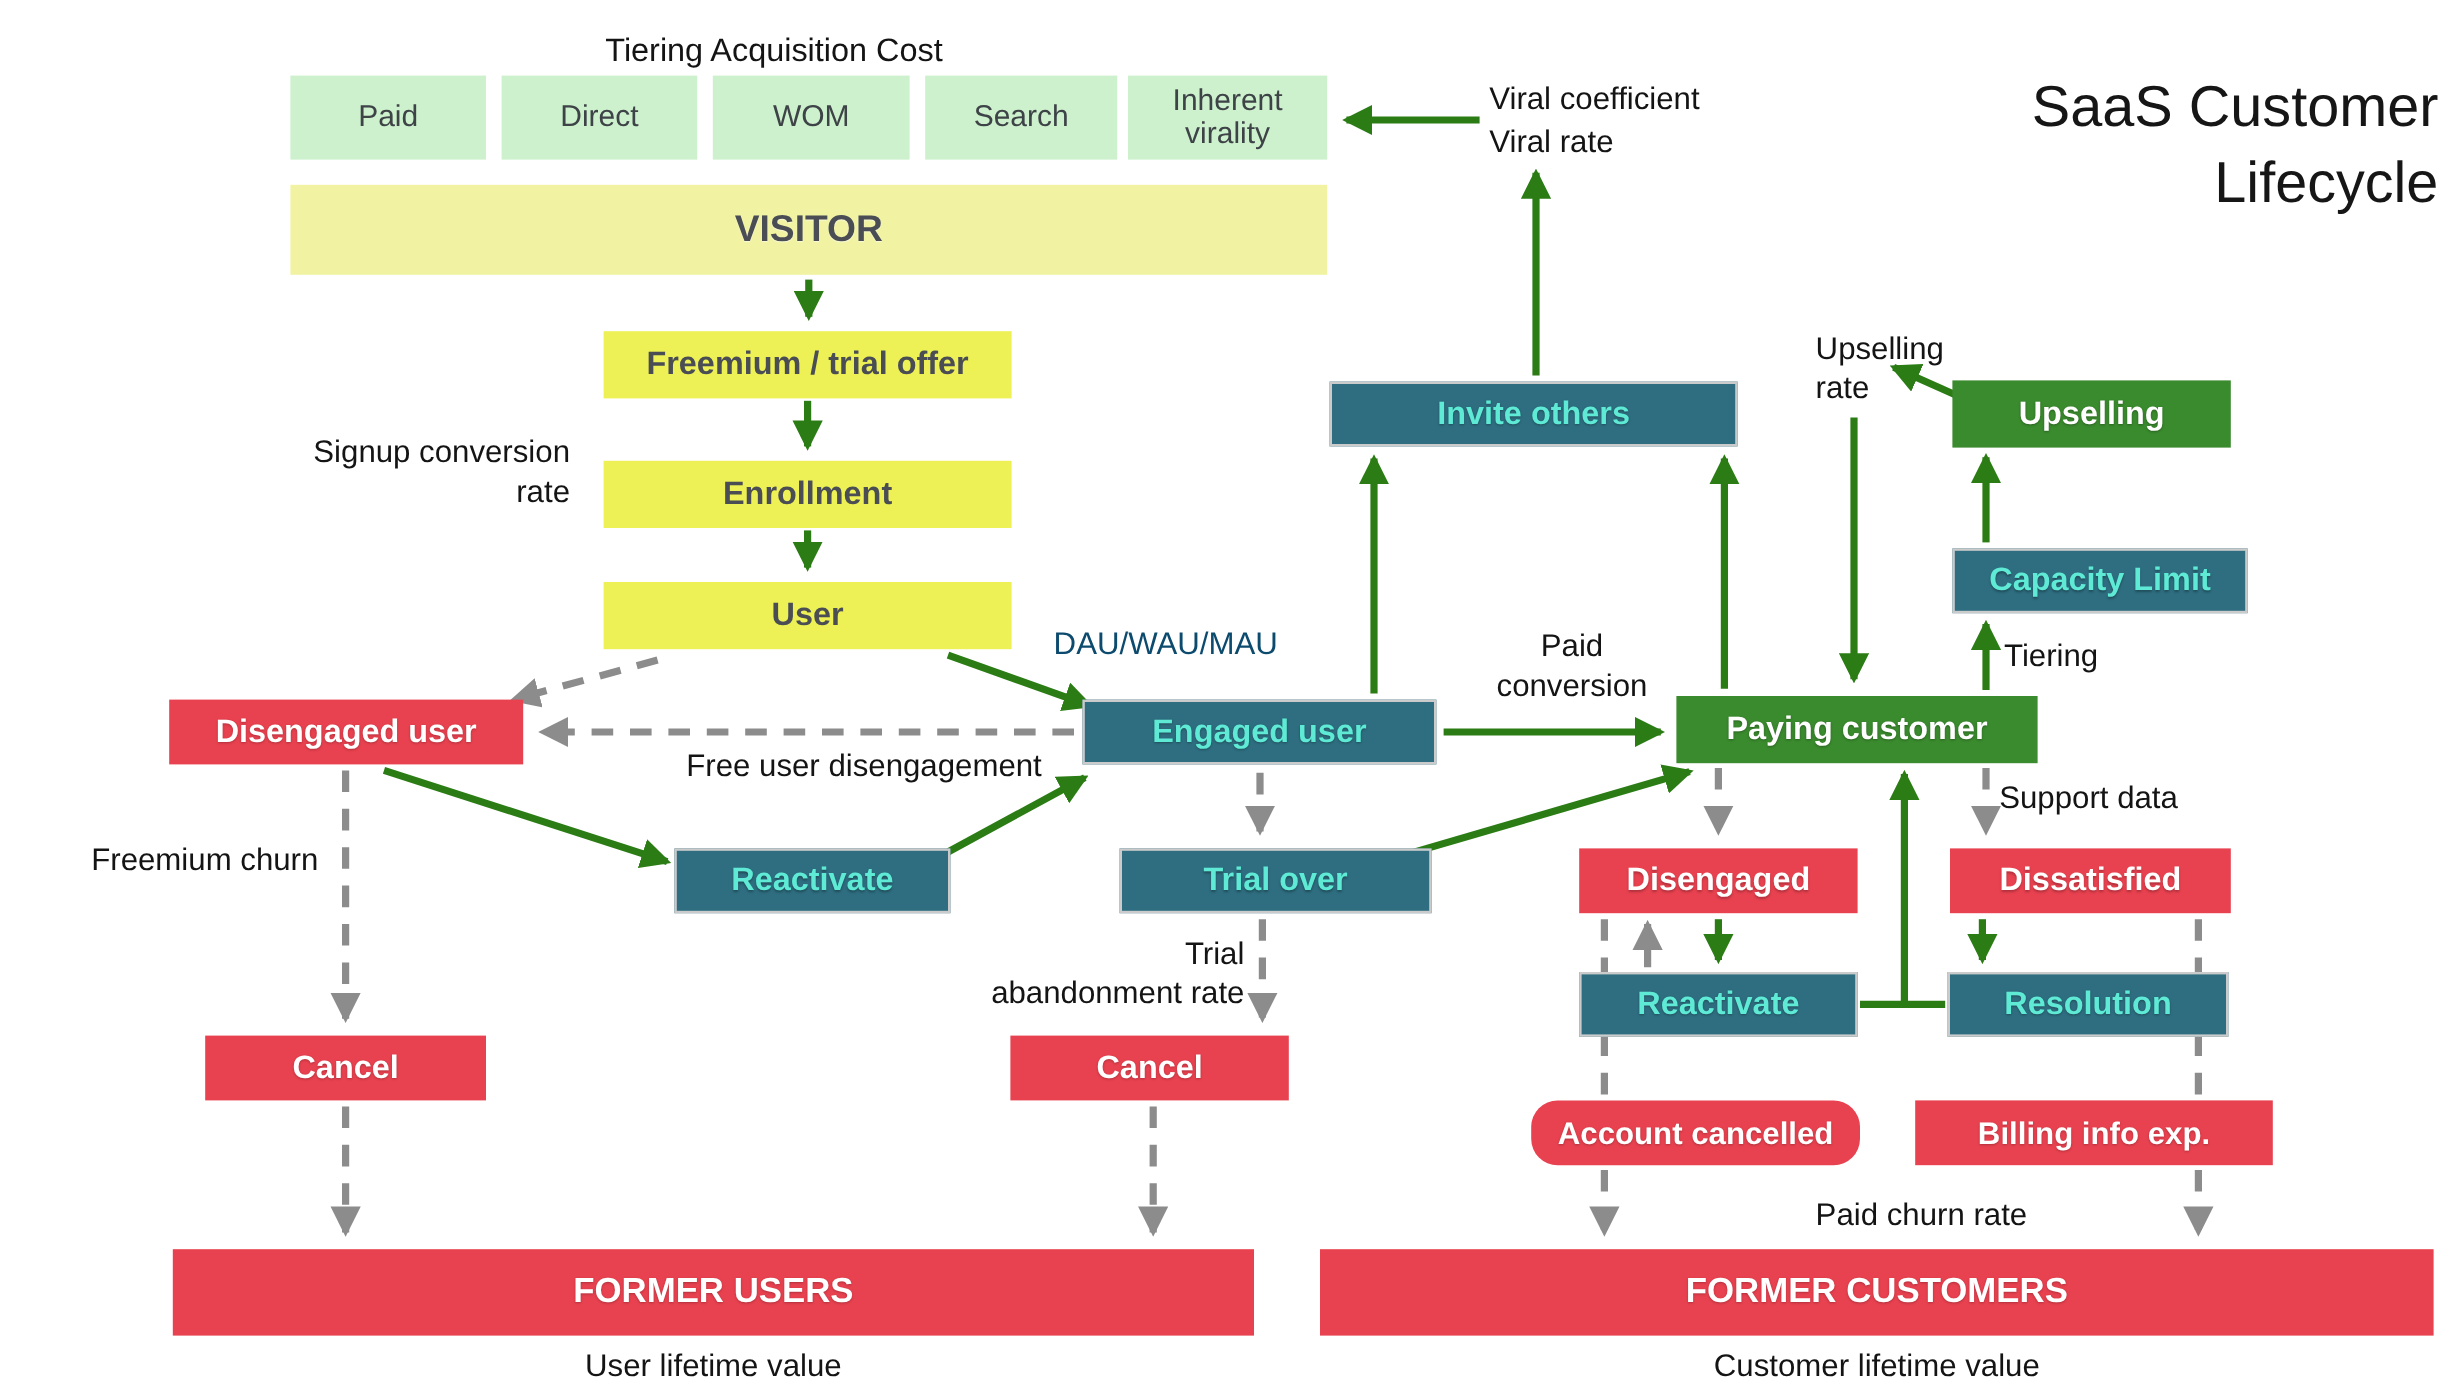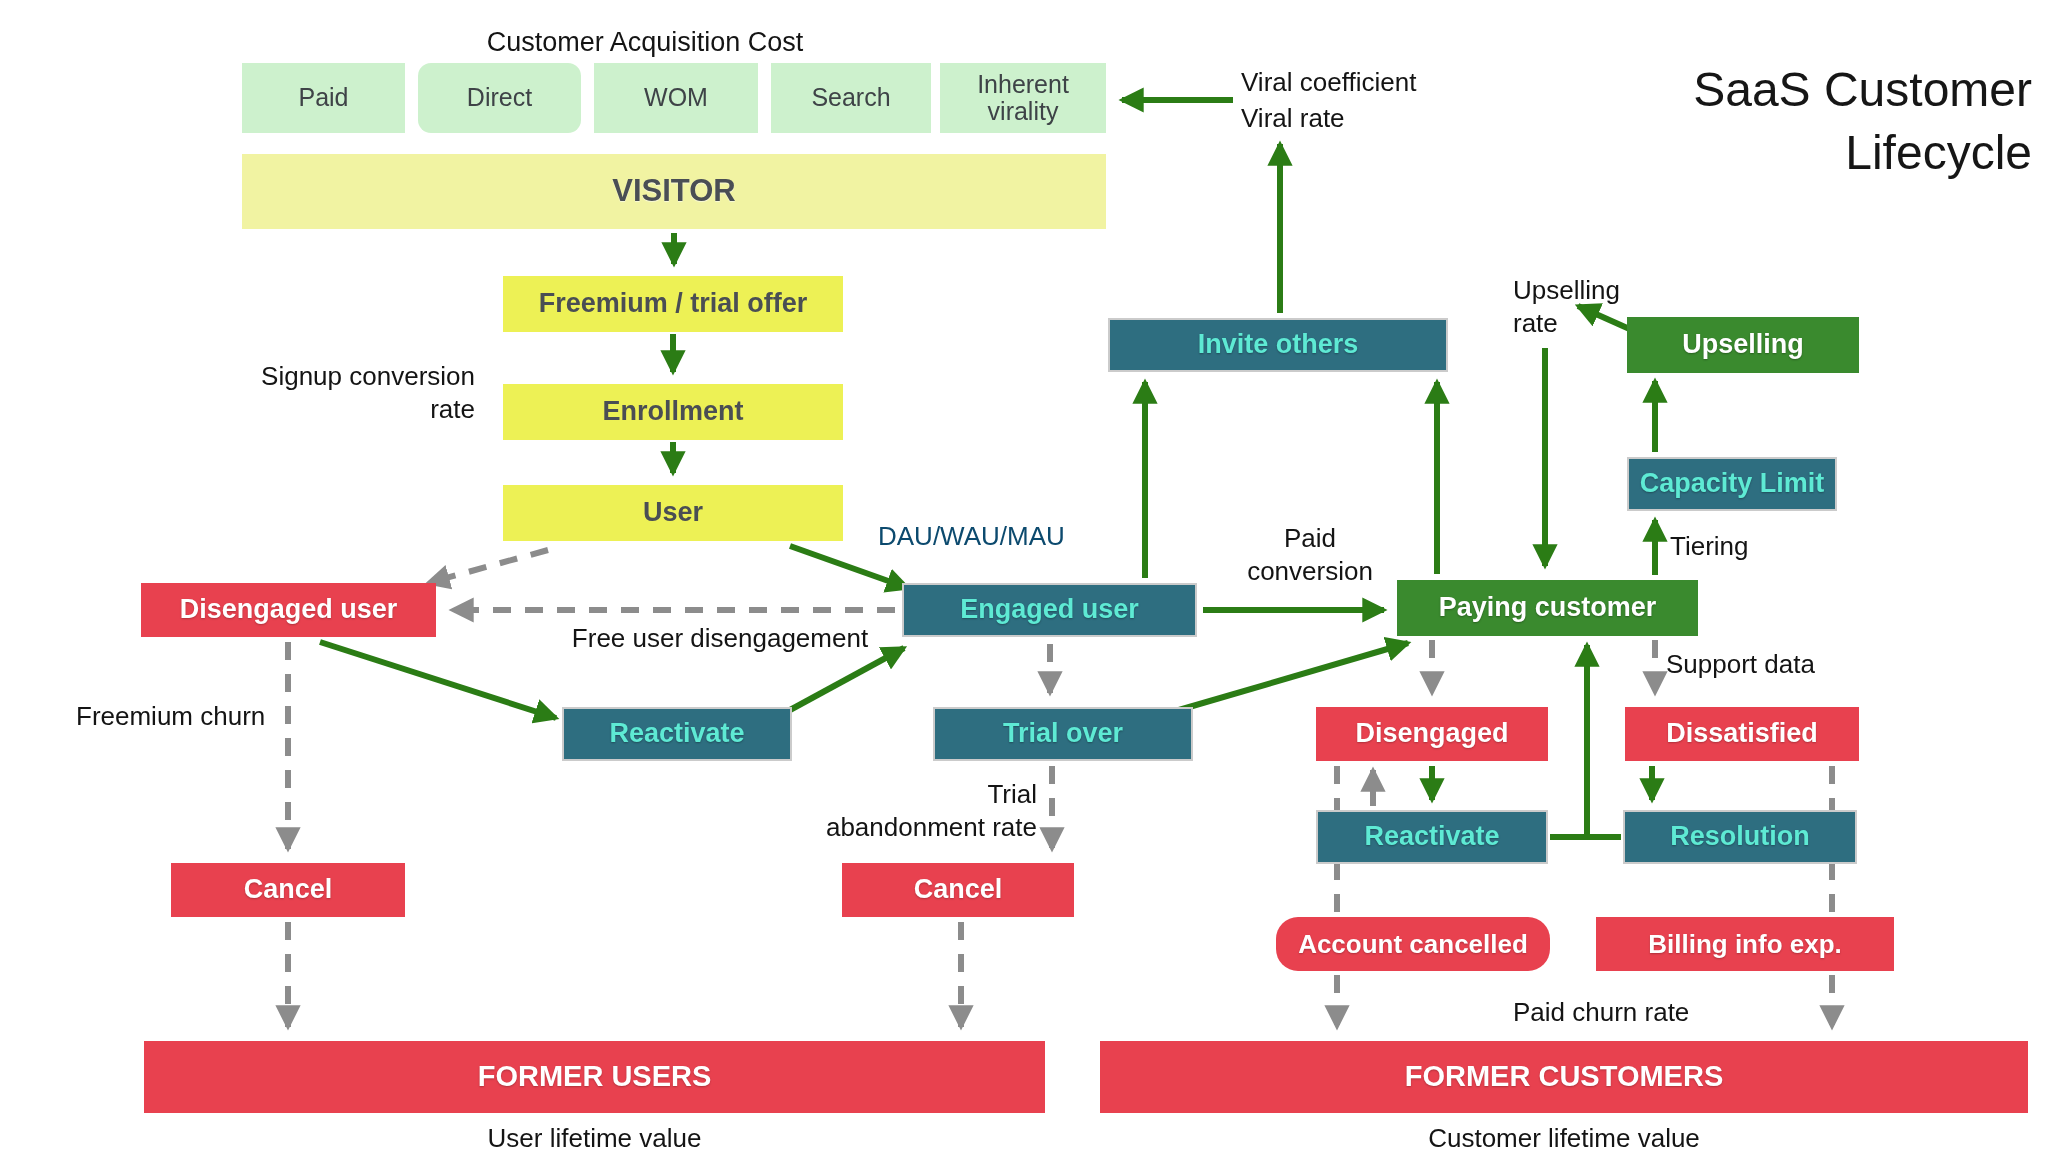--- a/index.html
+++ b/index.html
@@ -77,24 +77,24 @@
       <line x1="1432" y1="640" x2="1432" y2="693" marker-end="url(#aw)"></line>
       <line x1="1655" y1="640" x2="1655" y2="693" marker-end="url(#aw)"></line>
       <line x1="1373" y1="806" x2="1373" y2="770" marker-end="url(#aw)"></line>
       <line x1="1337" y1="766" x2="1337" y2="915"></line>
       <line x1="1337" y1="975" x2="1337" y2="1027" marker-end="url(#aw)"></line>
       <line x1="1832" y1="766" x2="1832" y2="915"></line>
       <line x1="1832" y1="975" x2="1832" y2="1027" marker-end="url(#aw)"></line>
     </g>
   </svg>
 
-  <div class="lbl center" style="left:420px;top:26px;width:450px;font-size:27px;">Customer Acquisition Cost</div>
+  <div class="lbl center" style="left:420px;top:26px;width:450px;font-size:27px;">Tiering Acquisition Cost</div>
 
   <div class="node channel" style="left:242px;top:63px;width:163px;height:70px;">Paid</div>
-  <div class="node channel" style="left:418px;top:63px;width:163px;height:70px;border-radius:13px;">Direct</div>
+  <div class="node channel" style="left:418px;top:63px;width:163px;height:70px;">Direct</div>
   <div class="node channel" style="left:594px;top:63px;width:164px;height:70px;">WOM</div>
   <div class="node channel" style="left:771px;top:63px;width:160px;height:70px;">Search</div>
   <div class="node channel" style="left:940px;top:63px;width:166px;height:70px;padding:0 27px;">Inherent virality</div>
 
   <div class="node pale" style="left:242px;top:154px;width:864px;height:75px;font-size:31px;">VISITOR</div>
   <div class="node yellow" style="left:503px;top:276px;width:340px;height:56px;font-size:27px;">Freemium / trial offer</div>
   <div class="node yellow" style="left:503px;top:384px;width:340px;height:56px;font-size:27px;">Enrollment</div>
   <div class="node yellow" style="left:503px;top:485px;width:340px;height:56px;font-size:27px;">User</div>
 
   <div class="lbl right" style="left:238px;top:360px;width:237px;">Signup conversion rate</div>
@@ -119,21 +119,21 @@
   <div class="node teal" style="left:1108px;top:318px;width:340px;height:54px;font-size:27px;">Invite others</div>
   <div class="lbl" style="left:1241px;top:64px;">
     <div style="line-height:36px;">Viral coefficient</div>
     <div style="line-height:36px;">Viral rate</div>
   </div>
 
   <div class="lbl right big-title" style="left:1600px;top:58px;width:432px;">SaaS Customer Lifecycle</div>
 
   <div class="lbl" style="left:1513px;top:274px;width:135px;">Upselling rate</div>
   <div class="node green" style="left:1627px;top:317px;width:232px;height:56px;font-size:27px;">Upselling</div>
-  <div class="node teal" style="left:1627px;top:457px;width:210px;height:54px;font-size:27px;">Capacity Limit</div>
+  <div class="node teal" style="left:1627px;top:457px;width:246px;height:54px;font-size:27px;">Capacity Limit</div>
   <div class="lbl nowrap" style="left:1670px;top:530px;">Tiering</div>
 
   <div class="node green" style="left:1397px;top:580px;width:301px;height:56px;font-size:27px;">Paying customer</div>
   <div class="lbl center" style="left:1230px;top:522px;width:160px;">Paid conversion</div>
   <div class="lbl nowrap" style="left:1666px;top:648px;">Support data</div>
 
   <div class="node red" style="left:1316px;top:707px;width:232px;height:54px;font-size:27px;">Disengaged</div>
   <div class="node red" style="left:1625px;top:707px;width:234px;height:54px;font-size:27px;">Dissatisfied</div>
   <div class="node teal" style="left:1316px;top:810px;width:232px;height:54px;font-size:27px;">Reactivate</div>
   <div class="node teal" style="left:1623px;top:810px;width:234px;height:54px;font-size:27px;">Resolution</div>

